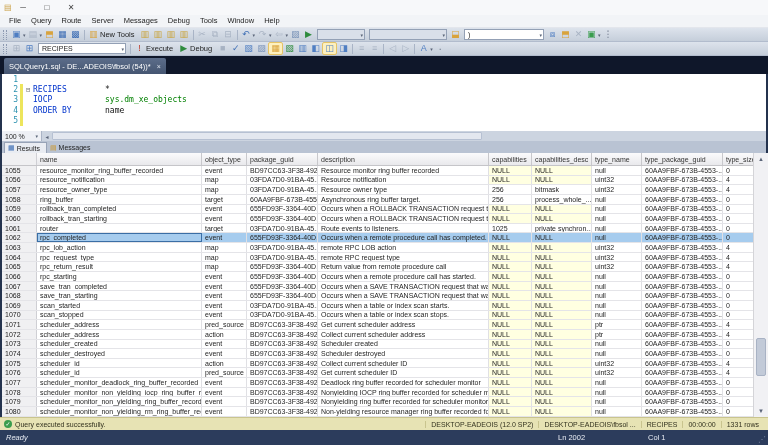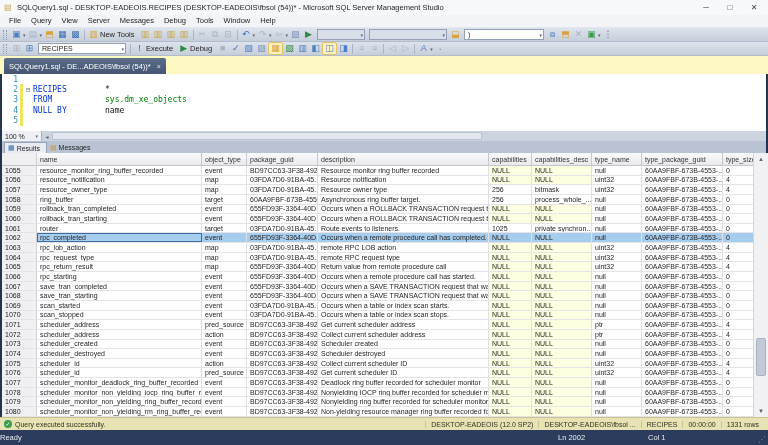--- a/index.html
+++ b/index.html
@@ -26,21 +26,21 @@
   .tbtn .g { width:11px; height:11px; font-size:9px; line-height:11px; text-align:center; }
   .tbtn .lbl { font-size:7.5px; margin:0 3px 0 1px; color:#1e1e1e; }
   .tbtn.dis .g, .tbtn.dis .lbl { color:#9aa6b8 !important; opacity:.75; }
   .tbtn .dd { font-size:5px; color:#5a6478; margin-left:1px; }
   .tbtn.active { background:#fdf0bf; border:1px solid #e5c365; }
   .combo { height:11px; background:#fff; border:1px solid #93a0b5; display:flex; align-items:center; font-size:7px; padding-left:3px; margin:0 2px; position:relative; }
   .combo .cdd { position:absolute; right:1px; font-size:5px; color:#5a6478; }
   .combo.empty { background:#d9dfe9; }
 
   
-  .tabstrip { height:18px; background:#fef9c3; flex:none; display:flex; align-items:flex-end; padding-left:4px; }
+  .tabstrip { height:18px; background:#0f172a; flex:none; display:flex; align-items:flex-end; padding-left:4px; }
   .doctab { height:16px; background:linear-gradient(#5c6d8a,#455571); color:#fff; font-size:7.5px; display:flex; align-items:center; padding:0 5px; border-radius:2px 2px 0 0; }
   .doctab .close { margin-left:6px; font-size:7px; color:#dfe5ef; }
 
   
   .docwell { flex:1; display:flex; flex-direction:column; border-left:2px solid #24334e; border-right:2px solid #24334e; background:#fff; min-height:0; }
 
   
   .editor { height:57px; background:#fff; position:relative; flex:none; overflow:hidden; }
   .eline { display:flex; height:10.4px; align-items:center; font-family:"DejaVu Sans Mono", monospace; font-size:8px; }
   .gutter { width:18px; text-align:right; color:#2b91af; flex:none; padding-right:2px; }
@@ -86,43 +86,42 @@
   .varrow { height:12px; font-size:6px; color:#5a6478; line-height:12px; }
   .vtrack { flex:1; width:100%; position:relative; }
   .vthumb { position:absolute; left:2px; right:2px; top:72%; height:38px; background:#c2cad8; border:1px solid #a8b2c4; border-radius:2px; }
 
   
   .qstatus { height:13px; background:#e7e3b4; border-top:1px solid #c9c48e; display:flex; align-items:center; font-size:7px; color:#33321f; flex:none; padding:0 4px; }
   .okicon { width:8px; height:8px; border-radius:50%; background:#3a9d4e; color:#fff; font-size:6px; line-height:8px; text-align:center; margin-right:3px; flex:none; }
   .qmsg { flex:1; }
   .qseg { padding:0 5px; border-left:1px solid #c9c48e; white-space:nowrap; }
   .footer { height:15px; background:#2c3c5c; color:#e8ecf4; font-size:7.5px; display:flex; align-items:center; flex:none; position:relative; }
-  .fready { margin-left:0; }
+  .fready { margin-left:6px;font-style:italic; }
   .fln { position:absolute; left:558px; } .fcol { position:absolute; left:648px; }
   .fgrip { position:absolute; right:2px; bottom:1px; color:#7f8ca6; font-size:8px; }
 </style>
 </head>
 <body>
 
 <div class="win">
 
   <div class="titlebar">
     <span class="appicon">▤</span>
-    <span class="title">SQLQuery1.sql - DESKTOP-EADEOIS.RECIPES (DESKTOP-EADEOIS\fbsol (54))* - Microsoft SQL Server Management Studio</span>
     <span class="winbtns">
       <span class="winbtn">─</span>
       <span class="winbtn">□</span>
       <span class="winbtn">✕</span>
     </span>
   </div>
 
   <div class="menubar" id="menubar">
       <span class="menuitem">File</span>
       <span class="menuitem">Query</span>
-      <span class="menuitem">View</span>
+      <span class="menuitem">Route</span>
       <span class="menuitem">Server</span>
       <span class="menuitem">Messages</span>
       <span class="menuitem">Debug</span>
       <span class="menuitem">Tools</span>
       <span class="menuitem">Window</span>
       <span class="menuitem">Help</span>
     </div>
 
   <div class="toolbar" id="toolbar1">
       <div class="grip"></div>
@@ -317,28 +316,28 @@
           <span class="gutter">2</span>
           <span class="chbar mod"></span>
           <span class="foldcol">⊟</span>
           <span class="kw">RECIPES</span>
           <span class="val">*</span>
         </div>
         <div class="eline">
           <span class="gutter">3</span>
           <span class="chbar mod"></span>
           <span class="foldcol"></span>
-          <span class="kw">FROM</span>
+          <span class="kw">IOCP</span>
           <span class="val obj">sys.dm_xe_objects</span>
         </div>
         <div class="eline">
           <span class="gutter">4</span>
           <span class="chbar mod"></span>
           <span class="foldcol"></span>
-          <span class="kw">NULL BY</span>
+          <span class="kw">ORDER BY</span>
           <span class="val">name</span>
         </div>
         <div class="eline">
           <span class="gutter">5</span>
           <span class="chbar mod"></span>
           <span class="foldcol"></span>
           <span class="kw"></span>
           <span class="val"></span>
         </div>
       </div>

